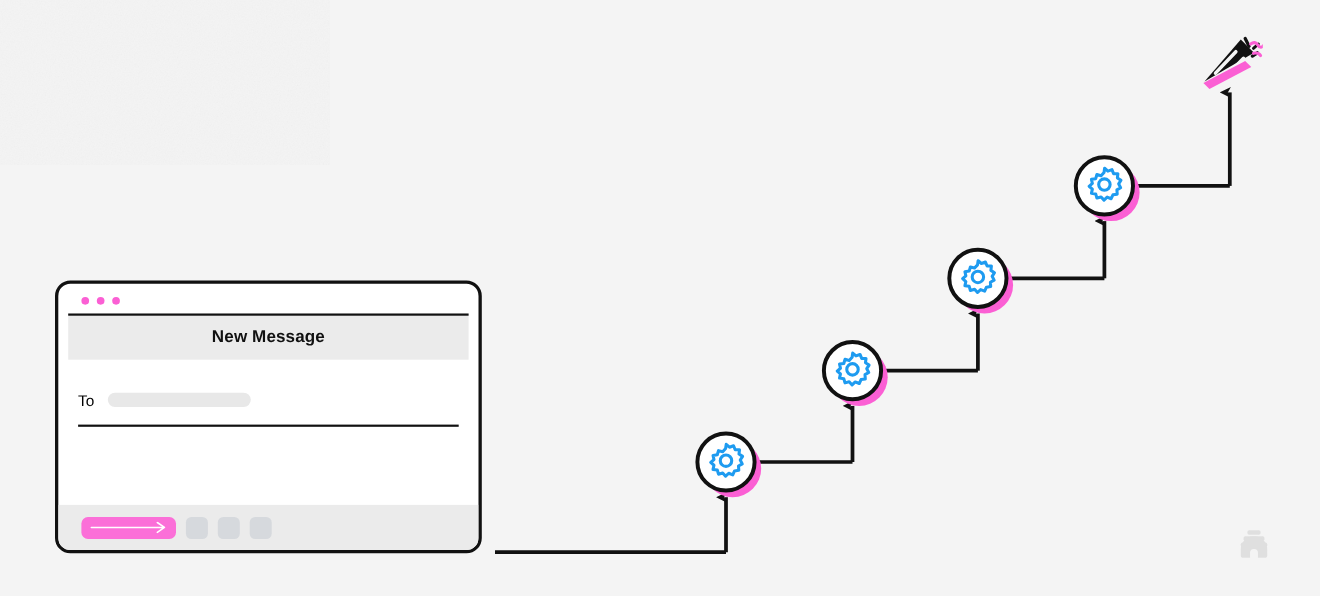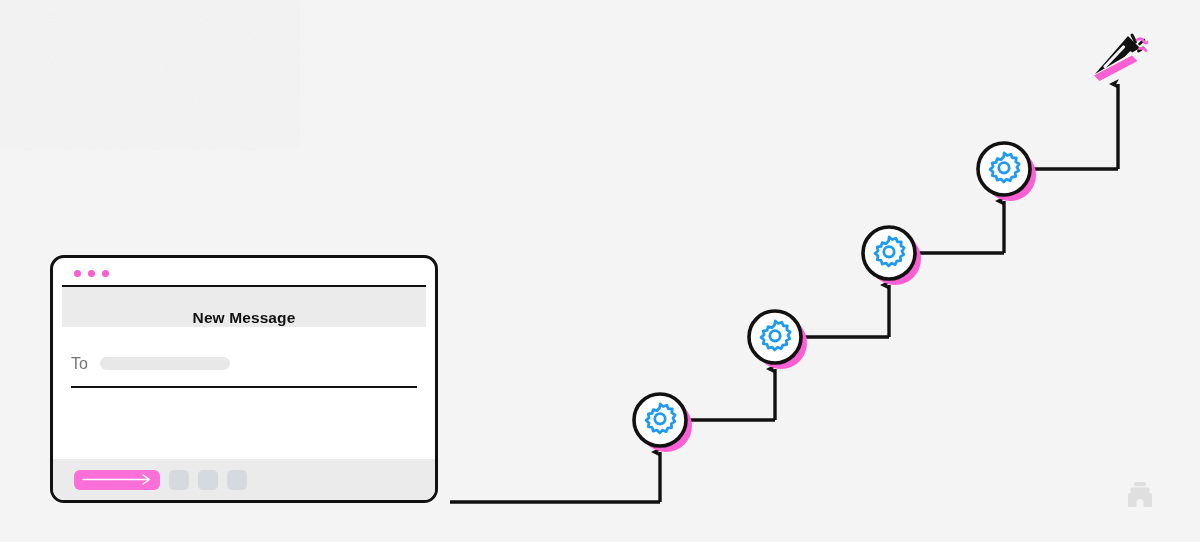--- a/index.html
+++ b/index.html
@@ -34,33 +34,33 @@
     overflow:hidden;
     display:flex;flex-direction:column;
   }
   .dots{display:flex;gap:7px;padding:12px 0 8px 21px;}
   .dot{width:7px;height:7px;border-radius:50%;background:#fb5fd4;}
   .titlebar{
     margin:0 9px;
     background:#ebebeb;
     border-top:2.5px solid #111;
     height:40px;
-    display:flex;align-items:flex-end;justify-content:center;
+    display:flex;align-items:center;justify-content:center;
   }
   .titlebar span{
     font-size:15.5px;font-weight:bold;color:#111;letter-spacing:.1px;
   }
   .fieldwrap{padding:0 18px;}
   .field{
     height:45px;
     display:flex;align-items:center;
     border-bottom:2px solid #111;
   }
   .field.first{margin-top:14px;}
-  .field .lbl{font-size:16px;color:#737373;}
+  .field .lbl{font-size:14px;color:#000000;}
   .field .fill{
     height:13px;border-radius:7px;margin-left:12px;
   }
   .fill.grey{width:130px;background:#e8e8e8;}
   .fill.blue{width:270px;height:14px;background:#2196f3;margin-left:16px;}
   .spacer{flex:1;}
   .toolbar{
     background:#ebebeb;
     height:41px;
     display:flex;align-items:center;

